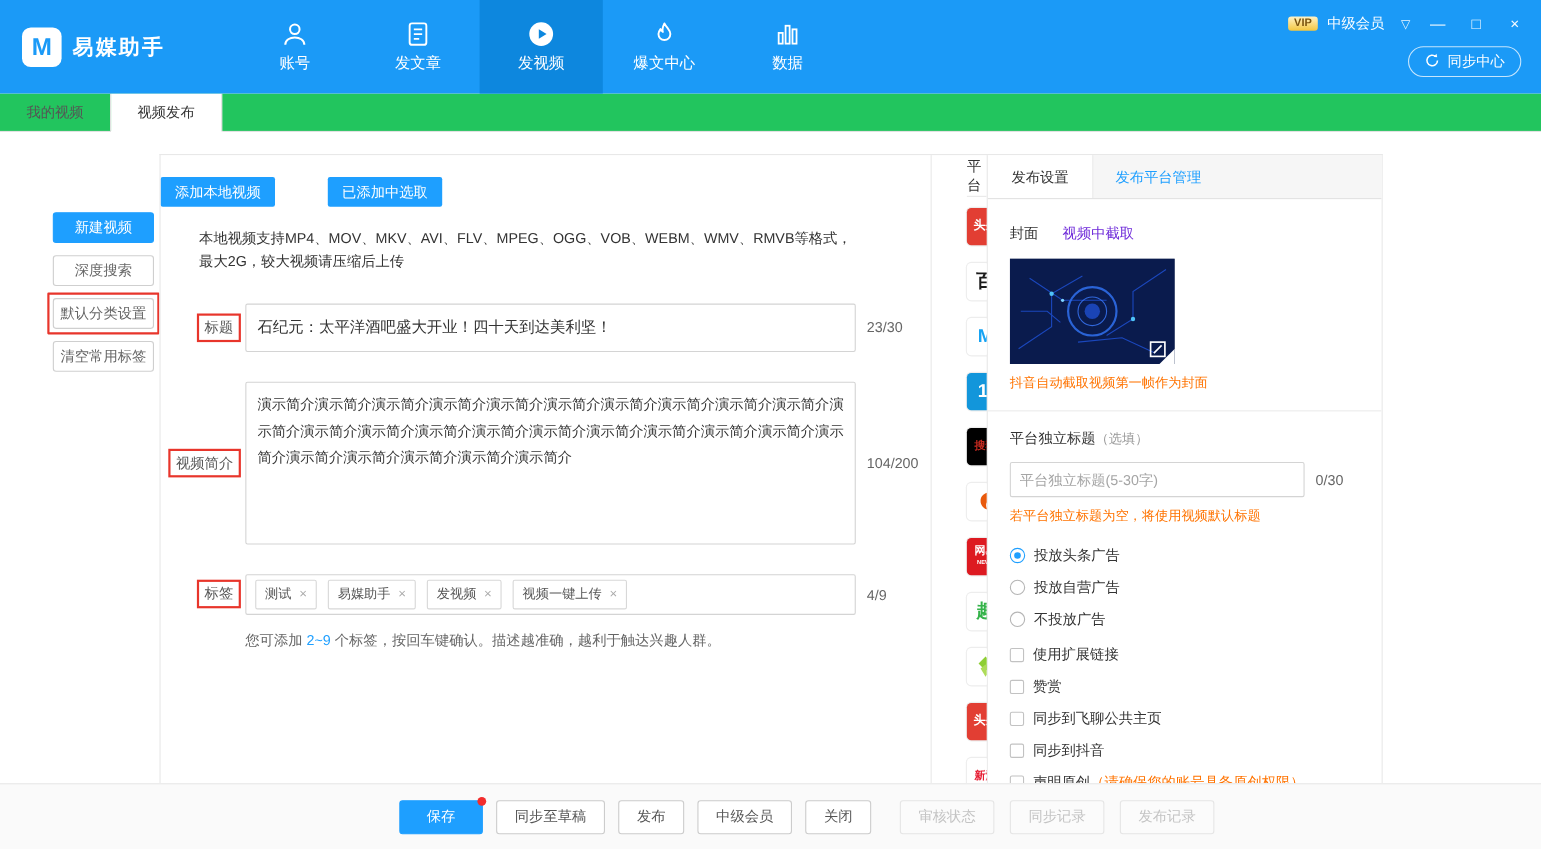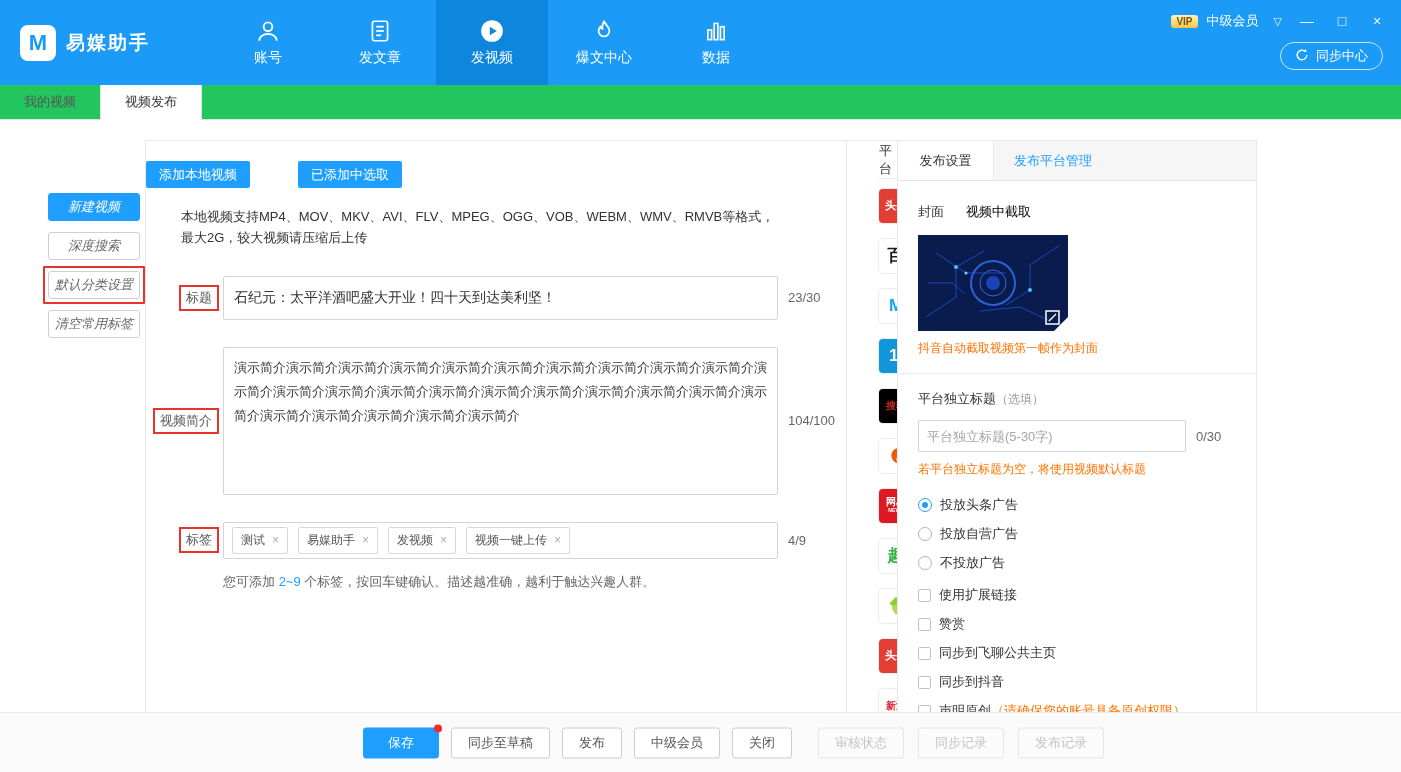--- a/index.html
+++ b/index.html
@@ -24,21 +24,21 @@
   .win-btn { width:20px; text-align:center; font-size:14px; opacity:.95; cursor:pointer; margin-left:6px; }
   .sync-btn { margin-top:12px; margin-right:4px; border:1px solid rgba(255,255,255,.75); border-radius:15px; padding:4px 14px; font-size:13px; display:flex; gap:7px; align-items:center; cursor:pointer; }
 
   
   .tabbar { height:35px; background:#22c55e; display:flex; border-bottom:1px solid #E2E2E2; flex:none; }
   .tab { width:101px; display:flex; align-items:center; justify-content:center; font-size:13px; color:#555; border-right:1px solid #E0E0E0; cursor:pointer; }
   .tab.active { background:#fff; color:#333; border-bottom:1px solid #fff; margin-bottom:-1px; }
 
   
   .content { flex:1; position:relative; background:#fff; }
-  .left-buttons { position:absolute; left:48px; top:73px; width:92px; display:flex; flex-direction:column; gap:11px; align-items:center;font-style:italic; }
+  .left-buttons { position:absolute; left:48px; top:73px; width:92px; display:flex; flex-direction:column; gap:11px; align-items:center; }
   .side-btn { width:92px; height:28px; border-radius:3px; font-size:13px; display:flex; align-items:center; justify-content:center; cursor:pointer; }
   .side-btn.primary { background:#1E9FFF; color:#fff; border:1px solid #1E9FFF; }
   .side-btn.plain { background:#fff; color:#666; border:1px solid #CFCFCF; }
   .red-wrap { border:2px solid #E8352B; padding:3px; margin:-5px; border-radius:1px; }
 
   .panel { position:absolute; left:145px; top:20px; width:1112px; bottom:0; border:1px solid #E8E8E8; border-bottom:none; display:flex; background:#fff; }
 
   
   .form-area { width:700px; padding-top:20px; overflow:hidden; }
   .btn-row { display:flex; justify-content:flex-start; gap:48px; }
@@ -65,21 +65,21 @@
   .p-sm { font-size:10px; }
   .p-sub { display:block; font-size:8px; transform:scale(.65); font-weight:bold; }
 
   
   .settings { flex:1; display:flex; flex-direction:column; overflow:hidden; }
   .settings-head { height:40px; background:#F6F6F6; border-bottom:1px solid #E3E3E3; display:flex; align-items:center; flex:none; }
   .s-tab-active { background:#fff; height:100%; width:96px; display:flex; align-items:center; justify-content:center; font-size:13px; color:#333; border-right:1px solid #E8E8E8; cursor:pointer; }
   .s-tab-link { color:#1E9FFF; font-size:13px; margin-left:20px; cursor:pointer; }
   .settings-body { padding:22px 20px 0 20px; overflow:hidden; }
   .cover-row { display:flex; gap:22px; font-size:13px; }
-  .link { color:#000000; cursor:pointer; }
+  .link { color:#6d28d9; cursor:pointer; }
   .cover-img { width:150px; height:96px; margin-top:14px; position:relative; cursor:pointer; display:block; }
   .orange-note { color:#FF7300; font-size:12px; margin-top:9px; }
   .divider { border-bottom:1px solid #ECECEC; margin:16px -20px 0 -20px; }
   .indep-label { padding-top:16px; font-size:13px; color:#333; }
   .label-suffix { color:#999; font-size:12px; }
   .indep-row { display:flex; align-items:center; margin-top:12px; }
   .indep-input { width:268px; height:32px; border:1px solid #D4D4D4; border-radius:2px; padding:0 8px; font-size:13px; font-family:inherit; color:#333; outline:none; }
   .indep-input::placeholder { color:#A5A5A5; }
   .opt-group { margin-top:18px; }
   .opt-row { display:flex; align-items:center; gap:8px; margin-bottom:11px; font-size:13px; color:#333; cursor:pointer; }
@@ -209,21 +209,21 @@
           </div>
           <input class="title-input" type="text" value="石纪元：太平洋酒吧盛大开业！四十天到达美利坚！" style="">
           <span class="counter">23/30</span>
         </div>
 
         <div class="frm-row">
           <div class="label-col">
             <span class="red-annotation">视频简介</span>
           </div>
           <textarea class="desc-textarea" style="">演示简介演示简介演示简介演示简介演示简介演示简介演示简介演示简介演示简介演示简介演示简介演示简介演示简介演示简介演示简介演示简介演示简介演示简介演示简介演示简介演示简介演示简介演示简介演示简介演示简介演示简介</textarea>
-          <span class="counter">104/100</span>
+          <span class="counter">104/200</span>
         </div>
 
         <div class="frm-row">
           <div class="label-col">
             <span class="red-annotation">标签</span>
           </div>
           <div class="tags-box">
             <span class="tag-chip">
               <span>测试</span>
               <span class="tag-x">×</span>

